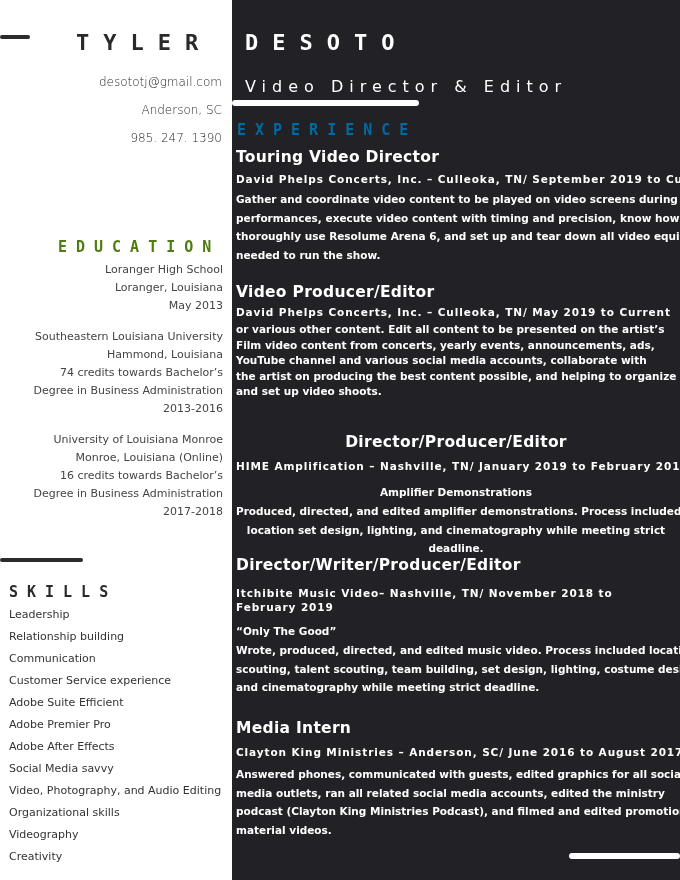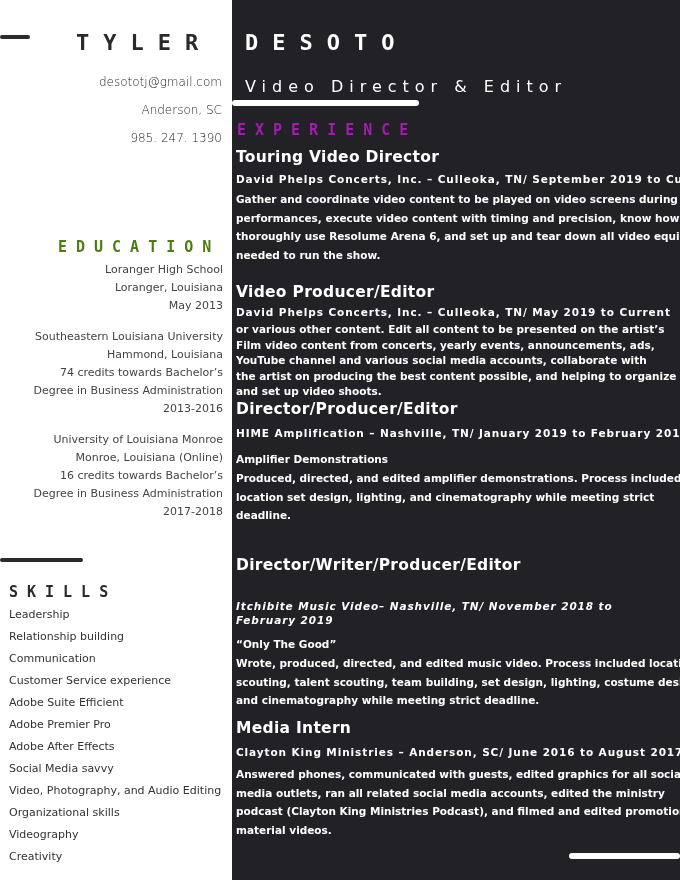--- a/index.html
+++ b/index.html
@@ -130,21 +130,21 @@
   <div>Adobe Suite Efficient</div>
   <div>Adobe Premier Pro</div>
   <div>Adobe After Effects</div>
   <div>Social Media savvy</div>
   <div>Video, Photography, and Audio Editing</div>
   <div>Organizational skills</div>
   <div>Videography</div>
   <div>Creativity</div>
 </div>
 
-<div class="section-head" style="left:237px; top:121px; color:#a21caf;">EXPERIENCE</div>
+<div class="section-head" style="left:237px; top:121px; color:#0369a1;">EXPERIENCE</div>
 
 <div class="job" style="top:148px;">
   <div class="job-title">Touring Video Director</div>
   <div class="job-meta">
     <span class="line">David Phelps Concerts, Inc. – Culleoka, TN/ September 2019 to Current</span>
   </div>
   <div class="job-desc">
     <span class="line">Gather and coordinate video content to be played on video screens during musical</span>
     <span class="line">performances, execute video content with timing and precision, know how to</span>
     <span class="line">thoroughly use Resolume Arena 6, and set up and tear down all video equipment</span>
@@ -159,36 +159,36 @@
   </div>
   <div class="job-desc tight" style="margin-top:3px;">
     <span class="line">or various other content. Edit all content to be presented on the artist’s</span>
     <span class="line">Film video content from concerts, yearly events, announcements, ads,</span>
     <span class="line">YouTube channel and various social media accounts, collaborate with</span>
     <span class="line">the artist on producing the best content possible, and helping to organize</span>
     <span class="line">and set up video shoots.</span>
   </div>
 </div>
 
-<div class="job" style="top:400px;">
+<div class="job" style="top:433px;text-align:center;">
   <div class="job-title">Director/Producer/Editor</div>
   <div class="job-meta" style="margin-top:8px;">
     <span class="line">HIME Amplification – Nashville, TN/ January 2019 to February 2019</span>
   </div>
   <div class="job-sub" style="margin-top:10px;">Amplifier Demonstrations</div>
   <div class="job-desc" style="margin-top:1px;">
     <span class="line">Produced, directed, and edited amplifier demonstrations. Process included</span>
     <span class="line">location set design, lighting, and cinematography while meeting strict</span>
     <span class="line">deadline.</span>
   </div>
 </div>
 
 <div class="job" style="top:556px;">
   <div class="job-title">Director/Writer/Producer/Editor</div>
-  <div class="job-meta" style="margin-top:25px;font-style:italic;">
+  <div class="job-meta" style="margin-top:12px;">
     <span class="line">Itchibite Music Video– Nashville, TN/ November 2018 to</span>
     <span class="line">February 2019</span>
   </div>
   <div class="job-sub" style="margin-top:8px;">“Only The Good”</div>
   <div class="job-desc" style="margin-top:1px;">
     <span class="line">Wrote, produced, directed, and edited music video. Process included location</span>
     <span class="line">scouting, talent scouting, team building, set design, lighting, costume design,</span>
     <span class="line">and cinematography while meeting strict deadline.</span>
   </div>
 </div>

